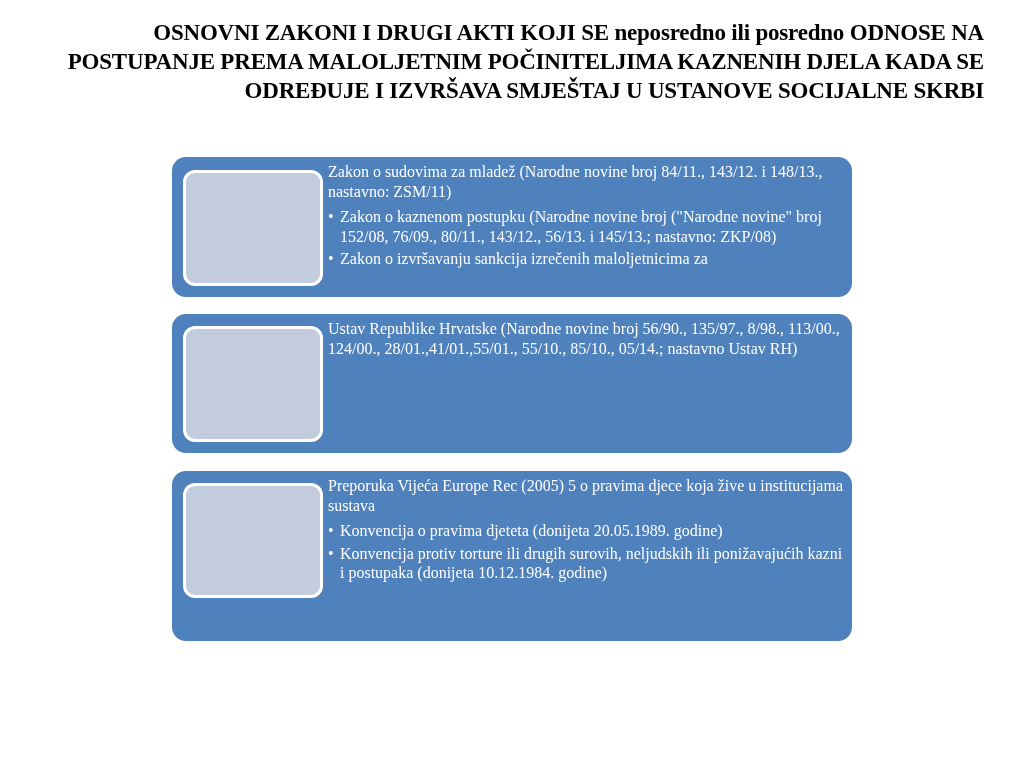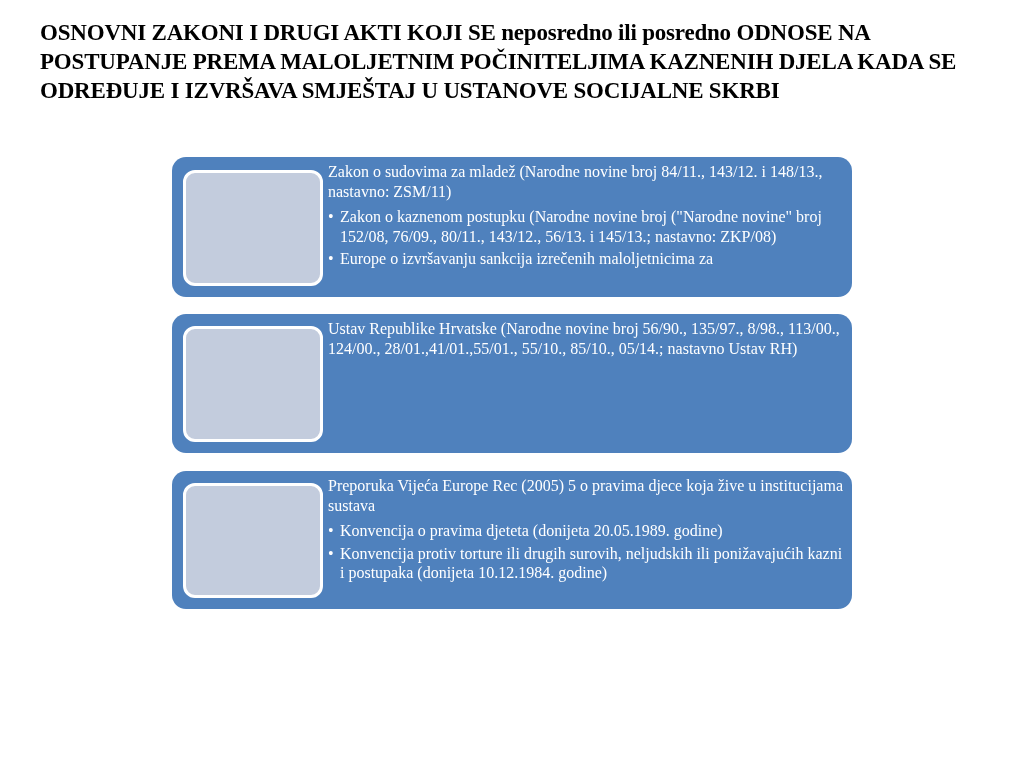--- a/index.html
+++ b/index.html
@@ -12,38 +12,38 @@
     height: 768px;
     position: relative;
     overflow: hidden;
     font-family: "Liberation Serif", "DejaVu Serif", serif;
   }
   .slide-title {
     position: absolute;
     left: 40px;
     top: 18px;
     width: 944px;
-    text-align: left;
+    text-align: right;
     font-weight: bold;
     font-size: 23px;
     line-height: 29px;
     color: #000000;
     letter-spacing: -0.2px;
   }
   .panel {
     position: absolute;
     left: 172px;
     width: 680px;
     background: #4f81bd;
     border-radius: 14px;
     overflow: hidden;
   }
   .panel-1 { top: 157px; height: 140px; }
   .panel-2 { top: 314px; height: 139px; }
-  .panel-3 { top: 471px; height: 138px; }
+  .panel-3 { top: 471px; height: 170px; }
 
   .placeholder {
     position: absolute;
     left: 11px;
     top: 13px;
     width: 134px;
     height: 110px;
     background: #c3ccdd;
     border: 3px solid #ffffff;
     border-radius: 12px;
@@ -88,21 +88,21 @@
   <div class="placeholder"></div>
   <div class="panel-text">
     <p class="lead">Zakon o sudovima za mladež (Narodne novine broj 84/11., 143/12. i 148/13., nastavno: ZSM/11)</p>
     <ul>
       <li>
         <span class="bullet">•</span>
         <span>Zakon o kaznenom postupku (Narodne novine broj ("Narodne novine" broj 152/08, 76/09., 80/11., 143/12., 56/13. i 145/13.; nastavno: ZKP/08)</span>
       </li>
       <li>
         <span class="bullet">•</span>
-        <span>Europe o izvršavanju sankcija izrečenih maloljetnicima za</span>
+        <span>Zakon o izvršavanju sankcija izrečenih maloljetnicima za</span>
       </li>
     </ul>
   </div>
 </div>
 
 <div class="panel panel-2">
   <div class="placeholder"></div>
   <div class="panel-text">
     <p class="lead">Ustav Republike Hrvatske (Narodne novine broj 56/90., 135/97., 8/98., 113/00., 124/00., 28/01.,41/01.,55/01., 55/10., 85/10., 05/14.; nastavno Ustav RH)</p>
   </div>

